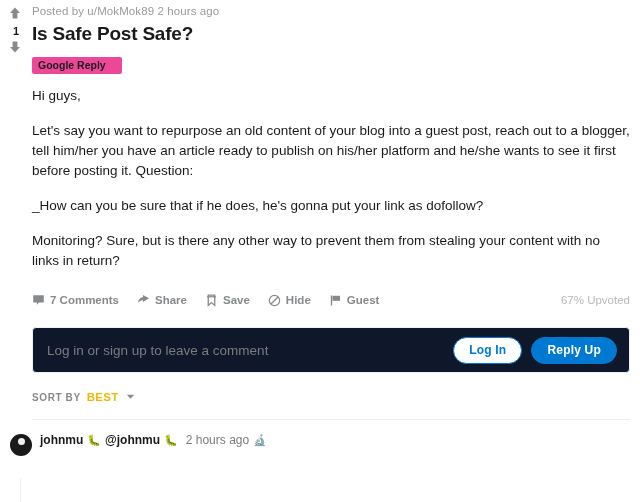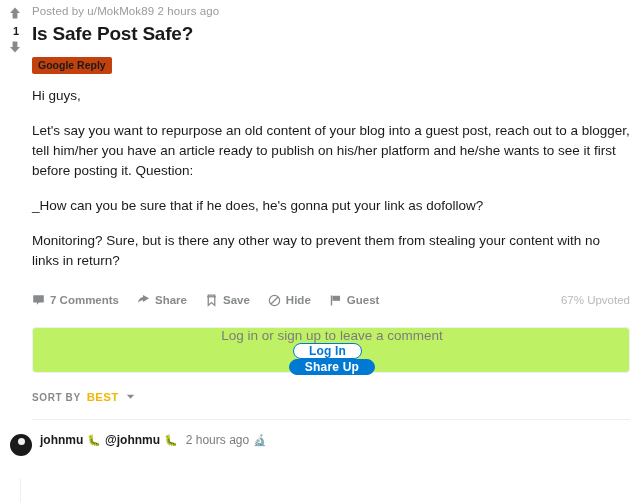--- a/index.html
+++ b/index.html
@@ -70,25 +70,25 @@
     font-weight: bold;
     color: #1a1a1b;
     line-height: 24px;
     margin: 0 0 9px 0;
     letter-spacing: -.2px;
   }
 
   .flair-row { margin-bottom: 12px; }
   .flair {
     display: inline-block;
-    background: #c2410c;
+    background: #ec4899;
     color: #1a1a1b;
     font-size: 10.5px;
     font-weight: bold;
-    padding: 2px 6px 3px 6px;
+    padding: 2px 16px 3px 6px;
     border-radius: 2px;
     line-height: 12px;
   }
 
   .body p {
     font-size: 13.5px;
     line-height: 20px;
     color: #1a1a1b;
     margin: 0 0 15px 0;
   }
@@ -122,22 +122,21 @@
 
   
   .loginbox {
     margin-top: 16px;
     border: 1px solid #edeff1;
     border-radius: 4px;
     height: 46px;
     display: flex;
     align-items: center;
     padding: 0 12px 0 14px;
-    background: #bef264;
-    flex-direction: column;
+    background: #0f172a;
   }
   .loginprompt {
     font-size: 13.5px;
     color: #7c7c7e;
     flex: 1 1 auto;
   }
   .btn {
     font-size: 12px;
     font-weight: bold;
     border-radius: 14px;
@@ -320,21 +319,21 @@
         </span>
         <span>Guest</span>
       </div>
 
       <div class="upvoted">67% Upvoted</div>
     </div>
 
     <div class="loginbox">
       <div class="loginprompt">Log in or sign up to leave a comment</div>
       <div class="btn btn-outline">Log In</div>
-      <div class="btn btn-solid">Share Up</div>
+      <div class="btn btn-solid">Reply Up</div>
     </div>
 
     <div class="sortrow">
       <span class="sortby">SORT BY</span>
       <span class="sortval">BEST</span>
       <span class="chev">
         <svg width="11" height="11" viewBox="0 0 12 12" aria-hidden="true">
           <path d="M2 4 L6 8.4 L10 4 Z" fill="#878a8c"></path>
         </svg>
       </span>

